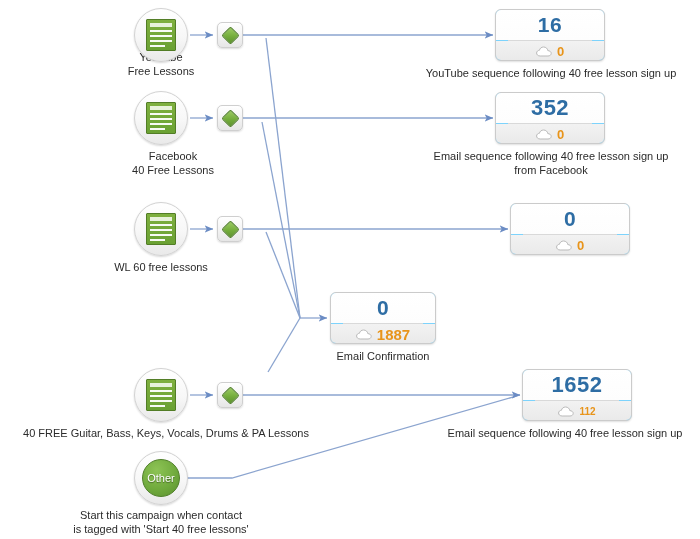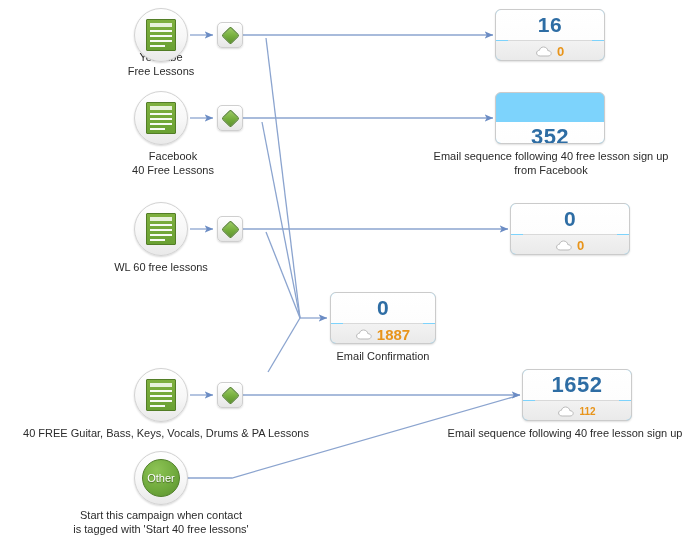--- a/index.html
+++ b/index.html
@@ -260,23 +260,24 @@
       <span style="font-size:21px;">16</span>
     </div>
     <div class="stat-div"></div>
     <div class="stat-bot" style="height:21px;">
       <svg class="cloud-icon" width="16" height="11" viewBox="0 0 16 11">
         <path d="M4.2,10 C1.9,10 0.6,8.6 0.6,7 C0.6,5.5 1.9,4.3 3.4,4.3 C3.8,2.3 5.5,1 7.6,1 C9.9,1 11.6,2.6 11.8,4.6 C13.6,4.7 15.2,5.7 15.2,7.3 C15.2,8.9 13.8,10 12,10 Z" fill="#ffffff" stroke="#b9b9b9" stroke-width="1"></path>
       </svg>
       <span class="val" style="font-size:13px;">0</span>
     </div>
   </div>
+  <div class="caption" style="left:406px; top:66px; width:290px;">YouTube sequence following 40 free lesson sign up</div>
 
   <div class="stat-box" style="left:495px; top:92px; width:110px; height:52px;">
-    <div class="stat-top" style="height:30px;margin-top:29px;">
+    <div class="stat-top" style="height:30px;">
       <span style="font-size:22px;">352</span>
     </div>
     <div class="stat-div"></div>
     <div class="stat-bot" style="height:21px;">
       <svg class="cloud-icon" width="16" height="11" viewBox="0 0 16 11">
         <path d="M4.2,10 C1.9,10 0.6,8.6 0.6,7 C0.6,5.5 1.9,4.3 3.4,4.3 C3.8,2.3 5.5,1 7.6,1 C9.9,1 11.6,2.6 11.8,4.6 C13.6,4.7 15.2,5.7 15.2,7.3 C15.2,8.9 13.8,10 12,10 Z" fill="#ffffff" stroke="#b9b9b9" stroke-width="1"></path>
       </svg>
       <span class="val" style="font-size:13px;">0</span>
     </div>
   </div>

